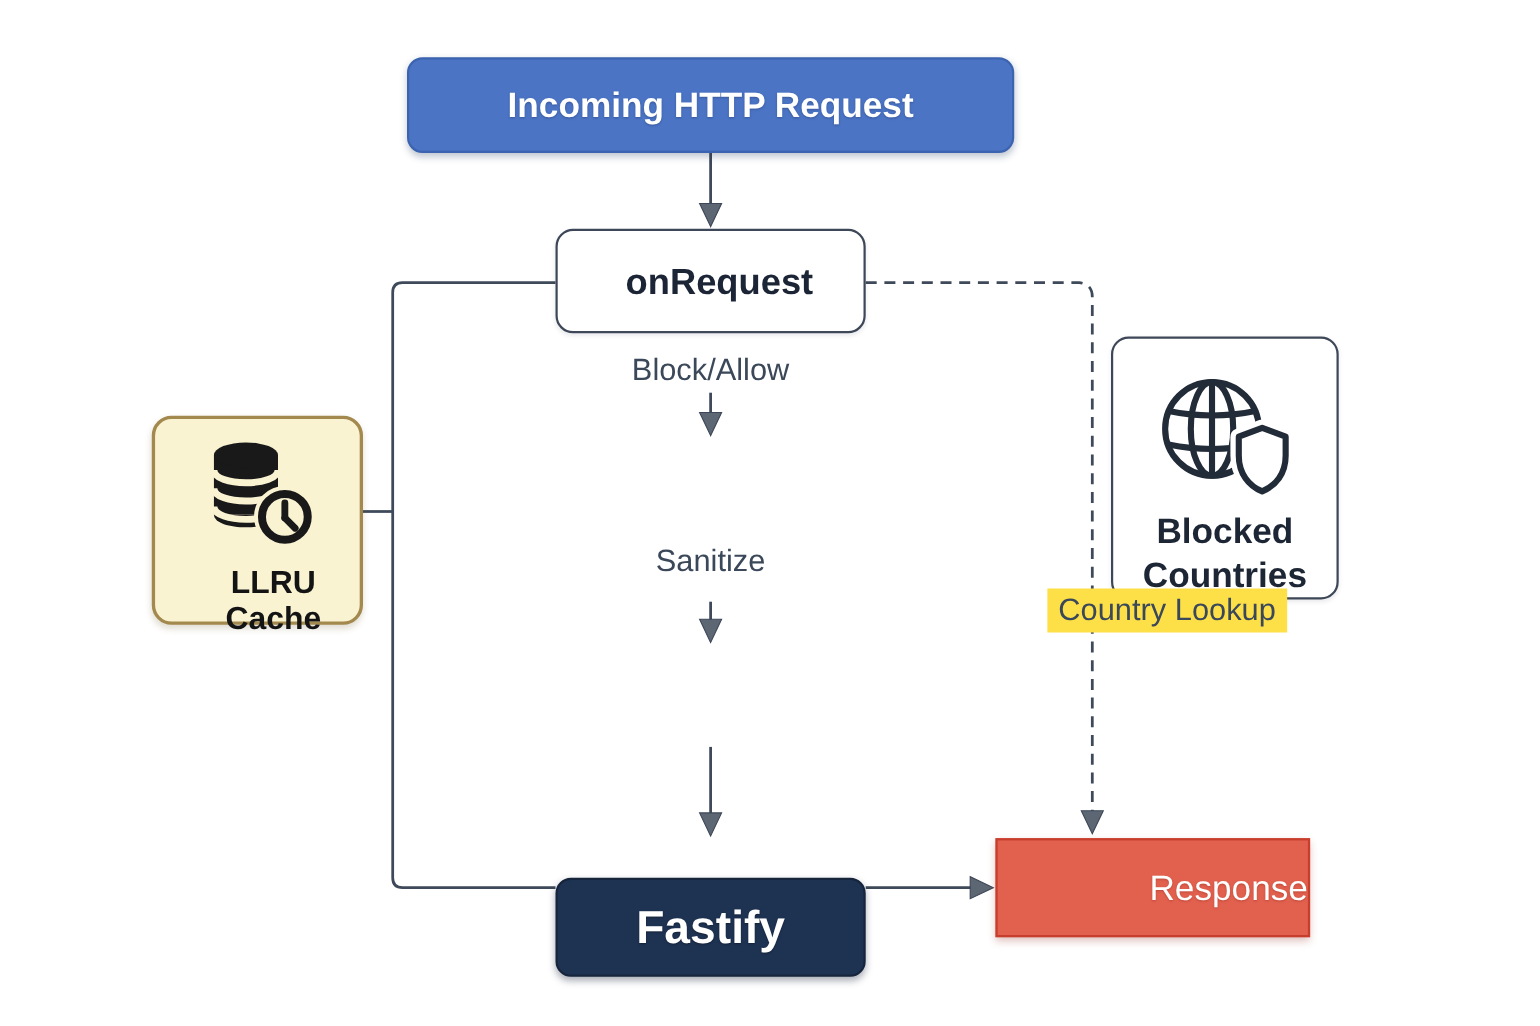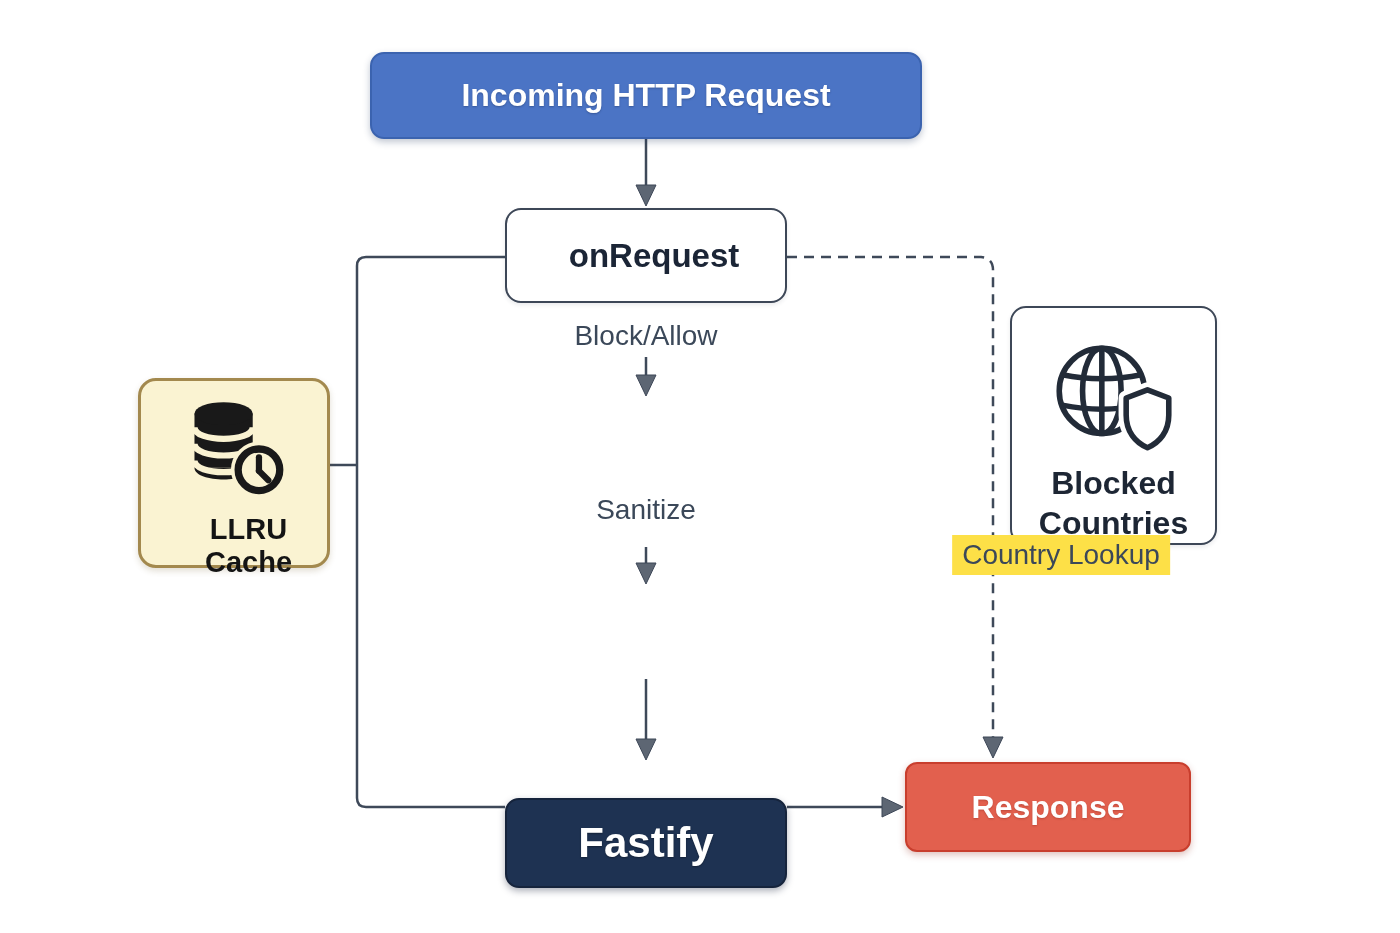--- a/index.html
+++ b/index.html
@@ -58,26 +58,27 @@
     color: #ffffff;
     font-size: 42px;
     font-weight: 800;
     text-shadow: 0 1px 2px rgba(0,0,0,0.35);
     margin-top: 36px;
   }
   .node-response {
     left: 905px; top: 762px; width: 286px; height: 90px;
     background: #e2604e;
     border: 2.5px solid #c83e2d;
-    border-radius: 12px;
+    border-radius: 0;
     box-shadow: 0 3px 7px rgba(150, 50, 35, 0.30);
     color: #ffffff;
     font-size: 32px;
-    font-weight: 700;
+    font-weight: 400;
     text-shadow: 0 1px 2px rgba(120,30,20,0.35);
+    justify-content: flex-end;
   }
   .node-llru {
     left: 138px; top: 378px; width: 192px; height: 190px;
     background: #faf3d2;
     border: 3px solid #a3894e;
     border-radius: 18px;
     box-shadow: 0 3px 6px rgba(110, 90, 40, 0.20);
     flex-direction: column;
     justify-content: flex-start;
     padding-top: 16px;

